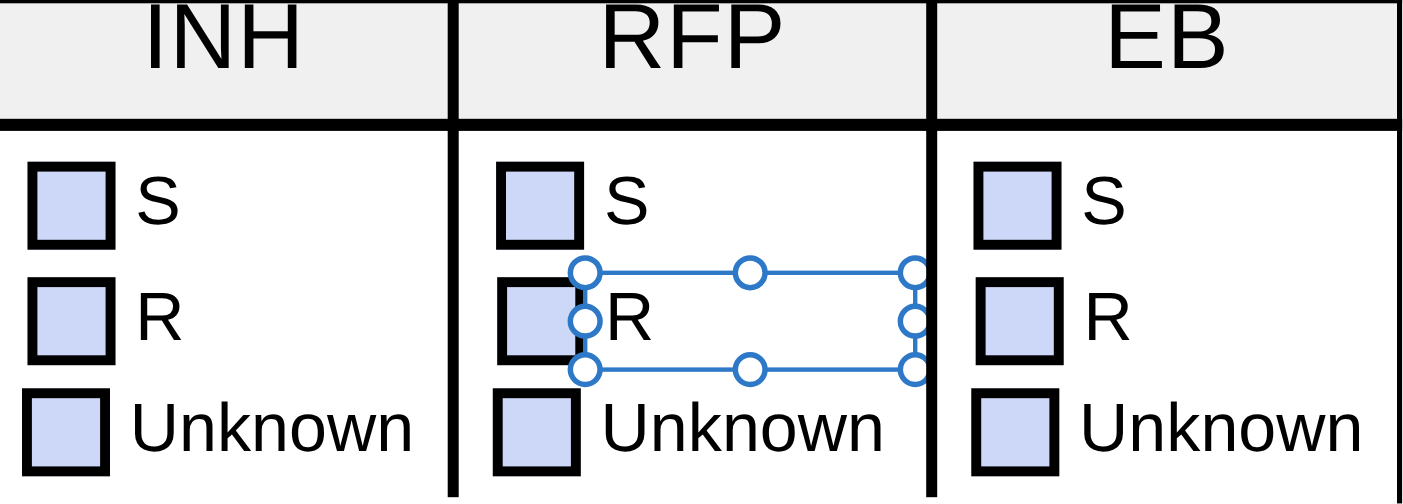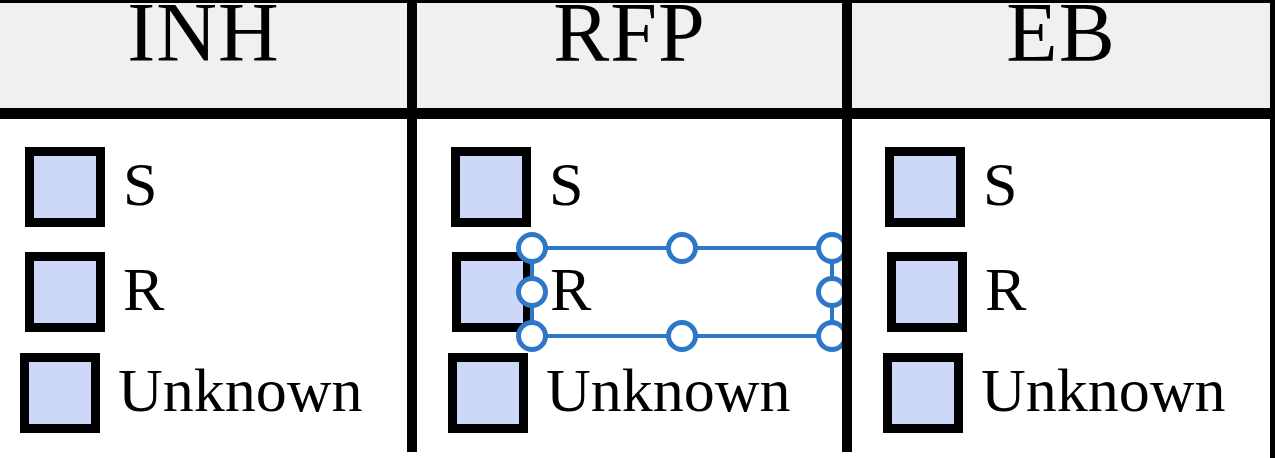--- a/index.html
+++ b/index.html
@@ -2,21 +2,21 @@
 <html><head>
 <meta charset="utf-8">
 <style>
   html, body { margin: 0; padding: 0; background: #ffffff; }
   .canvas {
     position: relative;
     width: 1275px;
     height: 458px;
     background: #ffffff;
     overflow: hidden;
-    font-family: Liberation Serif, serif;
+    font-family: Liberation Sans, sans-serif;
   }
 
   
   .top-line {
     position: absolute; left: 0; top: 0; width: 1275px; height: 3px;
     background: #000; z-index: 3;
   }
   .header-band {
     position: absolute; left: 0; top: 0; width: 1275px; height: 108px;
     background: #F0F0F0; z-index: 0;

